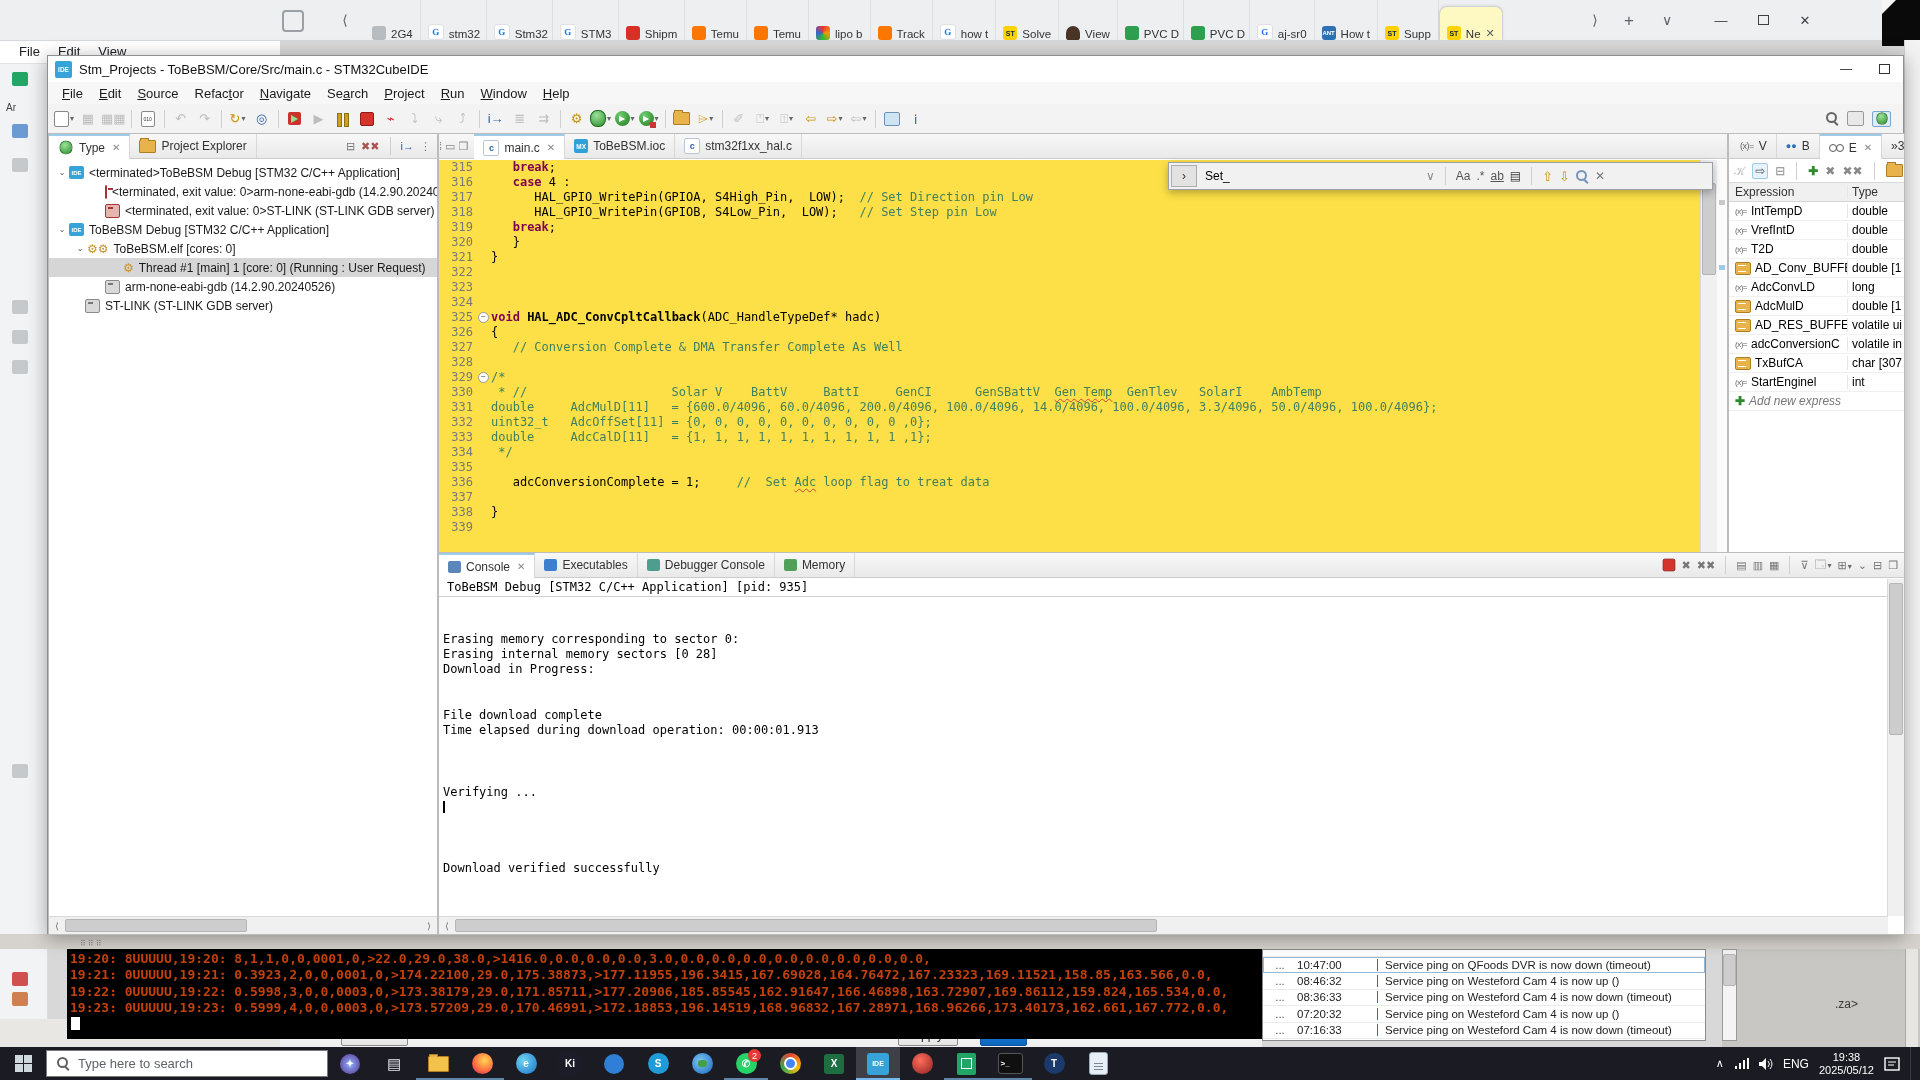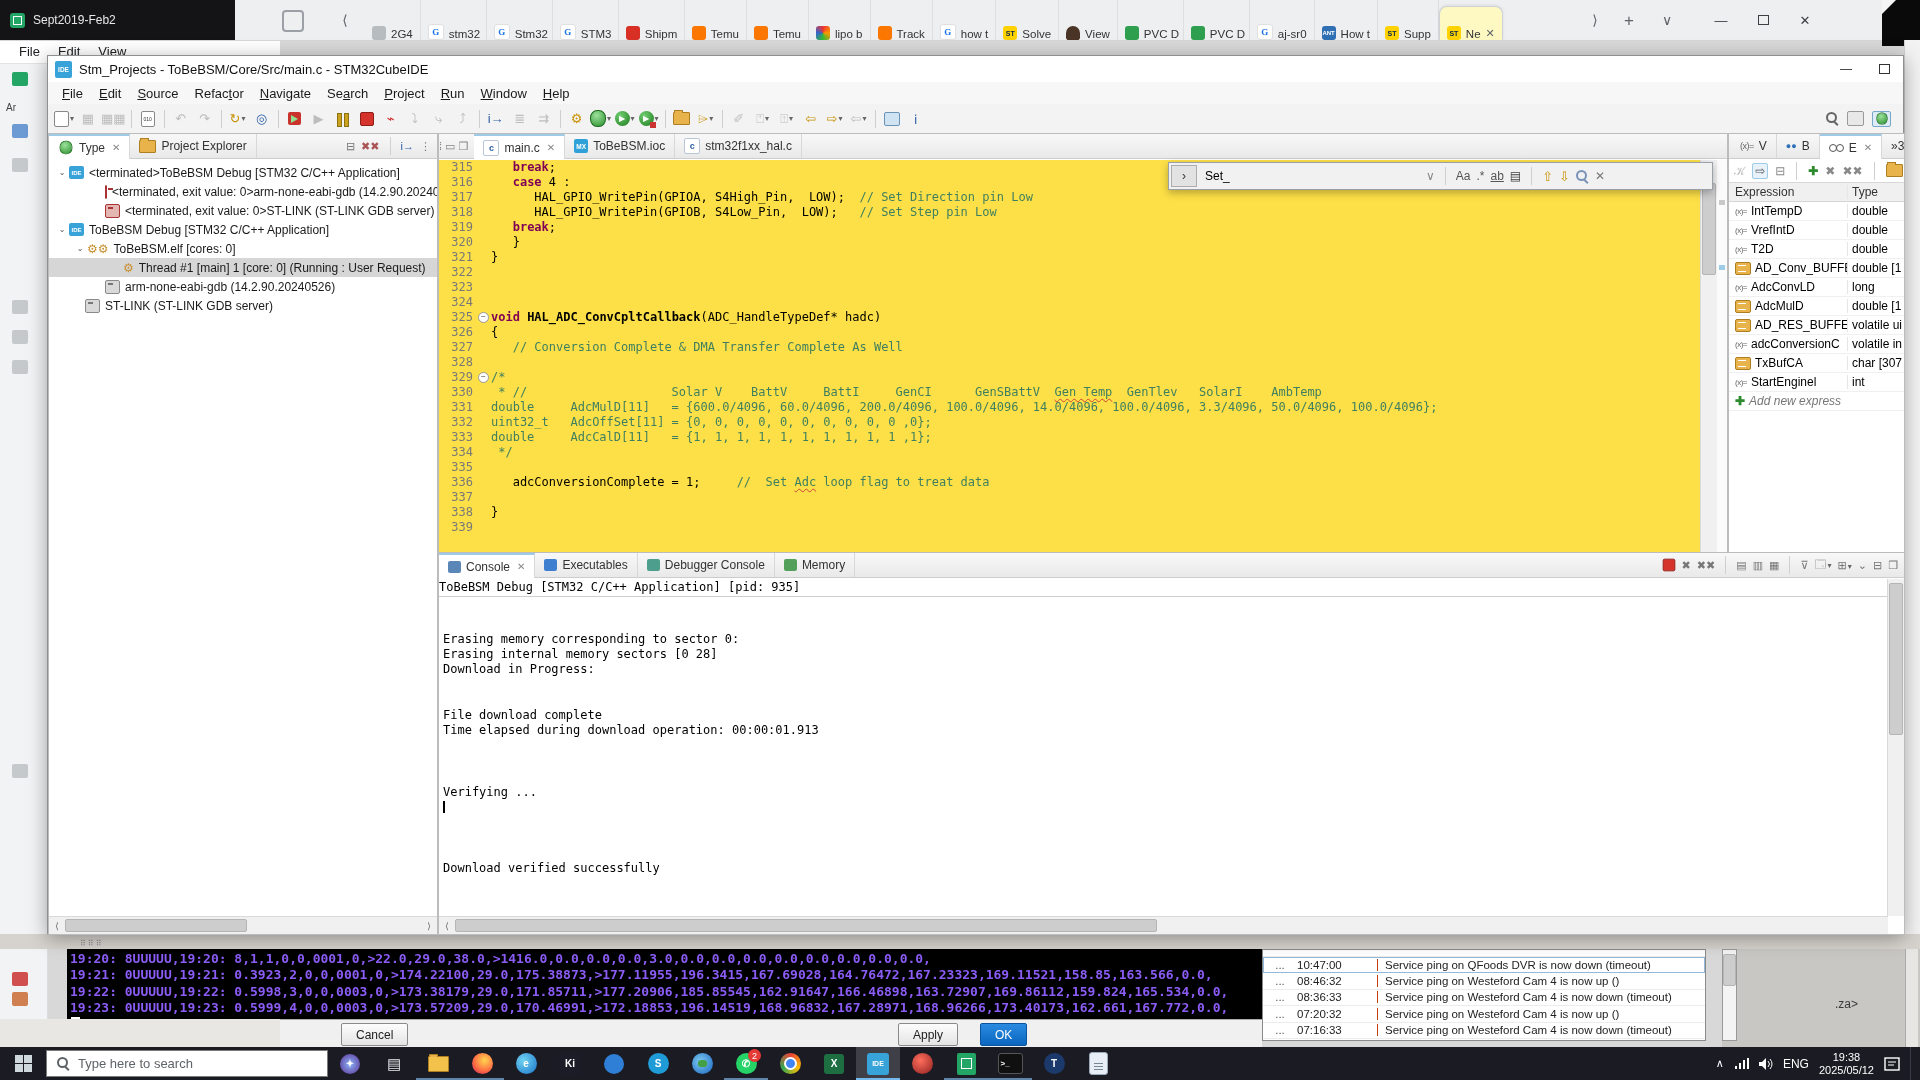--- a/index.html
+++ b/index.html
@@ -114,21 +114,21 @@
   .arric{width:14px;height:11px;background:#e8b34b;border:1px solid #ad7f22;border-radius:2px;flex:none;position:relative}
   .arric::after{content:"";position:absolute;left:2px;top:2px;width:8px;height:5px;border-top:1.5px solid #fff;border-bottom:1.5px solid #fff}
   .glasses{width:15px;height:7px;position:relative;display:inline-block}
   .glasses::before,.glasses::after{content:"";position:absolute;top:0;width:6px;height:6px;border:1.5px solid #555;border-radius:50%}
   .glasses::after{right:0}
   
   .mono{font-family:"DejaVu Sans Mono",monospace}
   .conline{white-space:pre;height:15.3px;font-size:12px;color:#000}
   .caret{display:inline-block;width:2px;height:12px;background:#000;vertical-align:middle}
   
-  .term{left:67px;top:949px;width:1195px;height:70px;background:#000;color:#8b5cf6;font-family:"DejaVu Sans Mono",monospace;
+  .term{left:67px;top:949px;width:1195px;height:90px;background:#000;color:#c2410c;font-family:"DejaVu Sans Mono",monospace;
         font-size:13px;font-weight:bold;line-height:16.4px;white-space:pre;overflow:hidden;padding:2px 0 0 3px;box-sizing:border-box}
   .tcursor{display:inline-block;width:9px;height:13px;background:#fff;margin-left:1px}
   .log{left:1262px;top:949px;width:444px;height:92px;background:#fff;border:1px solid #8a8a8a;box-sizing:border-box;overflow:hidden}
   .lrow{display:flex;height:15.4px;align-items:center;border-bottom:1px solid #ececec;font-size:11.5px;color:#222;white-space:nowrap}
   .lrow.first{outline:1px solid #94b8d8;outline-offset:-1px}
   .ldots{width:34px;text-align:center;color:#555;flex:none}
   .ltime{width:60px;text-align:left;flex:none;padding-right:20px;border-right:1px solid #c2410c}
   .lmsg{padding-left:7px;overflow:hidden}
   .zagray{left:1722px;top:949px;width:198px;height:98px;background:#c9c7c3}
   .gapstrip{left:0;top:934px;width:1920px;height:15px;background:#d6d3ce}
@@ -171,26 +171,20 @@
       <div style="position: absolute; left: 12px; top: 94px; width: 16px; height: 14px; border-radius: 2px; background: rgb(197, 201, 204); font-size: 10px; color: rgb(68, 68, 68);"></div>
       <div style="position: absolute; left: 12px; top: 236px; width: 16px; height: 14px; border-radius: 2px; background: rgb(197, 201, 204); font-size: 10px; color: rgb(68, 68, 68);"></div>
       <div style="position: absolute; left: 12px; top: 266px; width: 16px; height: 14px; border-radius: 2px; background: rgb(197, 201, 204); font-size: 10px; color: rgb(68, 68, 68);"></div>
       <div style="position: absolute; left: 12px; top: 296px; width: 16px; height: 14px; border-radius: 2px; background: rgb(197, 201, 204); font-size: 10px; color: rgb(68, 68, 68);"></div>
       <div style="position: absolute; left: 12px; top: 700px; width: 16px; height: 14px; border-radius: 2px; background: rgb(197, 201, 204); font-size: 10px; color: rgb(68, 68, 68);"></div>
       <div style="position: absolute; left: 12px; top: 908px; width: 16px; height: 14px; border-radius: 2px; background: rgb(208, 80, 80); font-size: 10px; color: rgb(68, 68, 68);"></div>
       <div style="position: absolute; left: 12px; top: 928px; width: 16px; height: 14px; border-radius: 2px; background: rgb(208, 128, 80); font-size: 10px; color: rgb(68, 68, 68);"></div>
     </div>
 
   <div class="abs bbar">
-    <div class="abs sheets-tab">
-      <span class="chip" style="width:15px;height:15px;background:#23a566;border-radius:3px;position:relative">
-        <span style="width:7px;height:7px;border:1px solid #fff;display:block"></span>
-        </span>
-      <span>Sept2019-Feb2</span>
-    </div>
     <span class="abs chip" style="left:282px;top:10px;width:18px;height:18px;border:2px solid #9aa0a6;border-radius:4px"></span>
     <span class="abs bctl" style="left:330px;top:12px">⟨</span>
     <div class="abs btabs" id="btabs" style="left:365px">
         <div class="btab">
           <span class="fav fav-dot"></span>
           <span>2G4</span>
         </div>
         <div class="btab">
           <span class="fav fav-g">G</span>
           <span>stm32</span>
@@ -708,21 +702,21 @@
             <span>▦</span>
             <span class="tbsep"></span>
             <span>⊽</span>
             <span class="dd">🗔</span>
             <span class="dd">⊞</span>
             <span>⌄</span>
             <span>⊟</span>
             <span>❒</span>
           </span>
         </div>
-      <div class="flex mono" style="height:18px;border-bottom:1px solid #cfcfcf;font-size:12px;padding-left:0;color:#000">ToBeBSM Debug [STM32 C/C++ Application]  [pid: 935]</div>
+      <div class="flex mono" style="height:18px;border-bottom:1px solid #cfcfcf;font-size:12px;padding-left:8px;color:#000">ToBeBSM Debug [STM32 C/C++ Application]  [pid: 935]</div>
       <div id="conlines" class="mono" style="padding:4px 0 0 4px">
           <div class="conline"></div>
           <div class="conline"></div>
           <div class="conline">Erasing memory corresponding to sector 0:</div>
           <div class="conline">Erasing internal memory sectors [0 28]</div>
           <div class="conline">Download in Progress:</div>
           <div class="conline"></div>
           <div class="conline"></div>
           <div class="conline">File download complete</div>
           <div class="conline">Time elapsed during download operation: 00:00:01.913</div>

